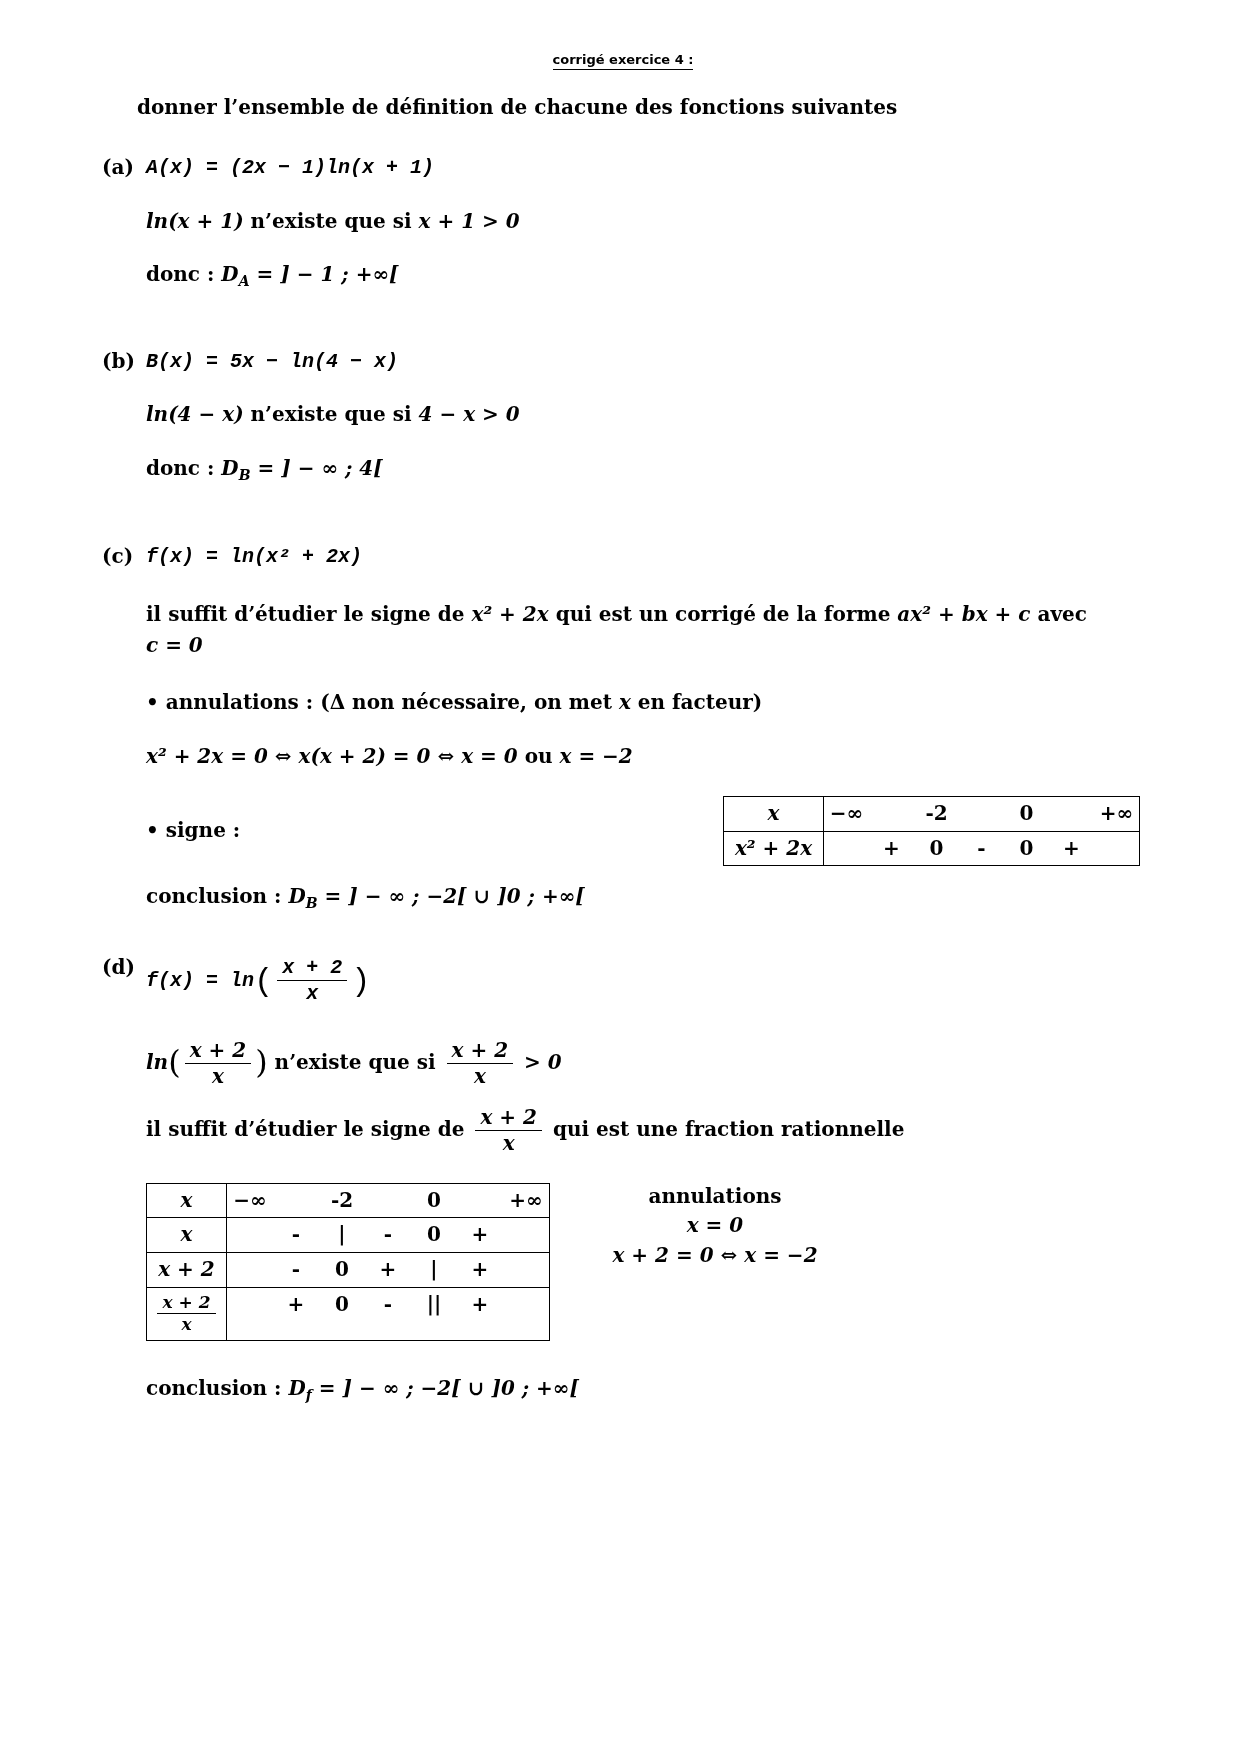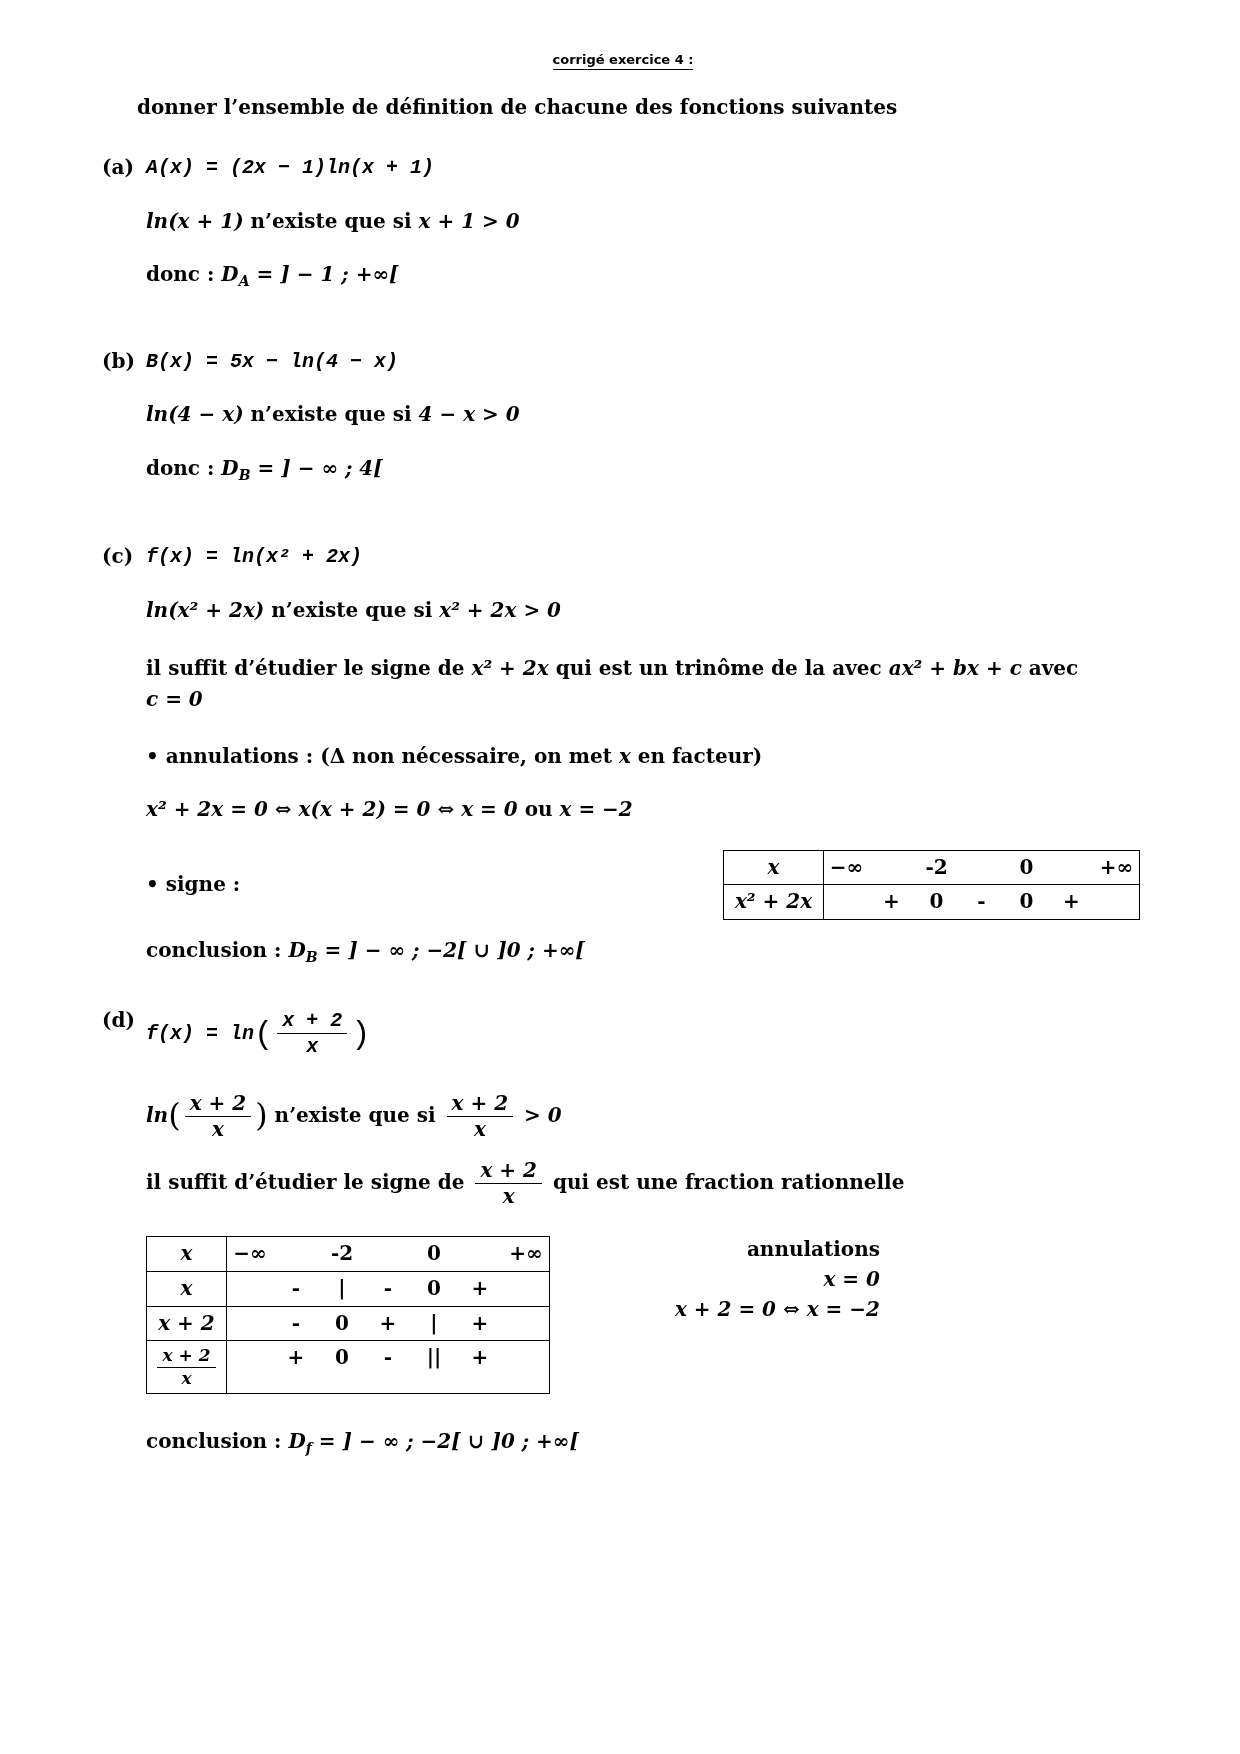--- a/index.html
+++ b/index.html
@@ -52,21 +52,21 @@
   .trow { display:grid; }
   .trow + .trow { border-top:1.6px solid #000; }
   .c-table .trow { grid-template-columns:100px repeat(7,45px); }
   .d-table .trow { grid-template-columns:80px repeat(7,46px); }
   .tcell { text-align:center; padding:5px 1px; }
   .thead { border-right:1.6px solid #000; font-style:italic; }
   .d-table .frac { font-size:17px; margin:0; }
 
   .signe-row { display:flex; align-items:center; gap:14px; margin-top:28px;justify-content:space-between; }
   .dtable-row { display:flex; align-items:flex-start; margin-top:28px; }
-  .annul-block { width:330px; text-align:right; padding-top:2px; }
+  .annul-block { width:330px; text-align:center; padding-top:2px; }
   .annul-block .aline { margin-top:6px; }
   .annul-block .aline.first { margin-top:0; }
 </style>
 </head>
 <body>
 
 <div class="page">
 
   <div class="title-wrap">
     <span class="title">corrigé exercice 4 :</span>
@@ -98,25 +98,22 @@
     <p class="line">
       <span class="bt">donc : </span><span class="m">D</span><sub class="ssub">B</sub><span class="m"> = ] − ∞ ; 4[</span>
     </p>
   </div>
 
   <div class="item mt-c">
     <span class="item-label">(c)</span>
     <p class="line first">
       <span class="m">f(x) = ln(x² + 2x)</span>
     </p>
-    <p class="line">
-      <span class="m">ln(x² + 2x)</span><span class="bt"> n’existe que si </span><span class="m">x² + 2x &gt; 0</span>
-    </p>
     <p class="line just">
-      <span class="bt">il suffit d’étudier le signe de </span><span class="m">x² + 2x</span><span class="bt"> qui est un trinôme de la avec </span><span class="m">ax² + bx + c</span><span class="bt"> avec</span><br>
+      <span class="bt">il suffit d’étudier le signe de </span><span class="m">x² + 2x</span><span class="bt"> qui est un corrigé de la forme </span><span class="m">ax² + bx + c</span><span class="bt"> avec</span><br>
       <span class="m">c = 0</span>
     </p>
     <p class="line">
       <span class="bt">• annulations : (Δ non nécessaire, on met </span><span class="m">x</span><span class="bt"> en facteur)</span>
     </p>
     <p class="line">
       <span class="m">x² + 2x = 0 ⇔ x(x + 2) = 0 ⇔ x = 0 </span><span class="bt">ou</span><span class="m"> x = −2</span>
     </p>
 
     <div class="signe-row">

